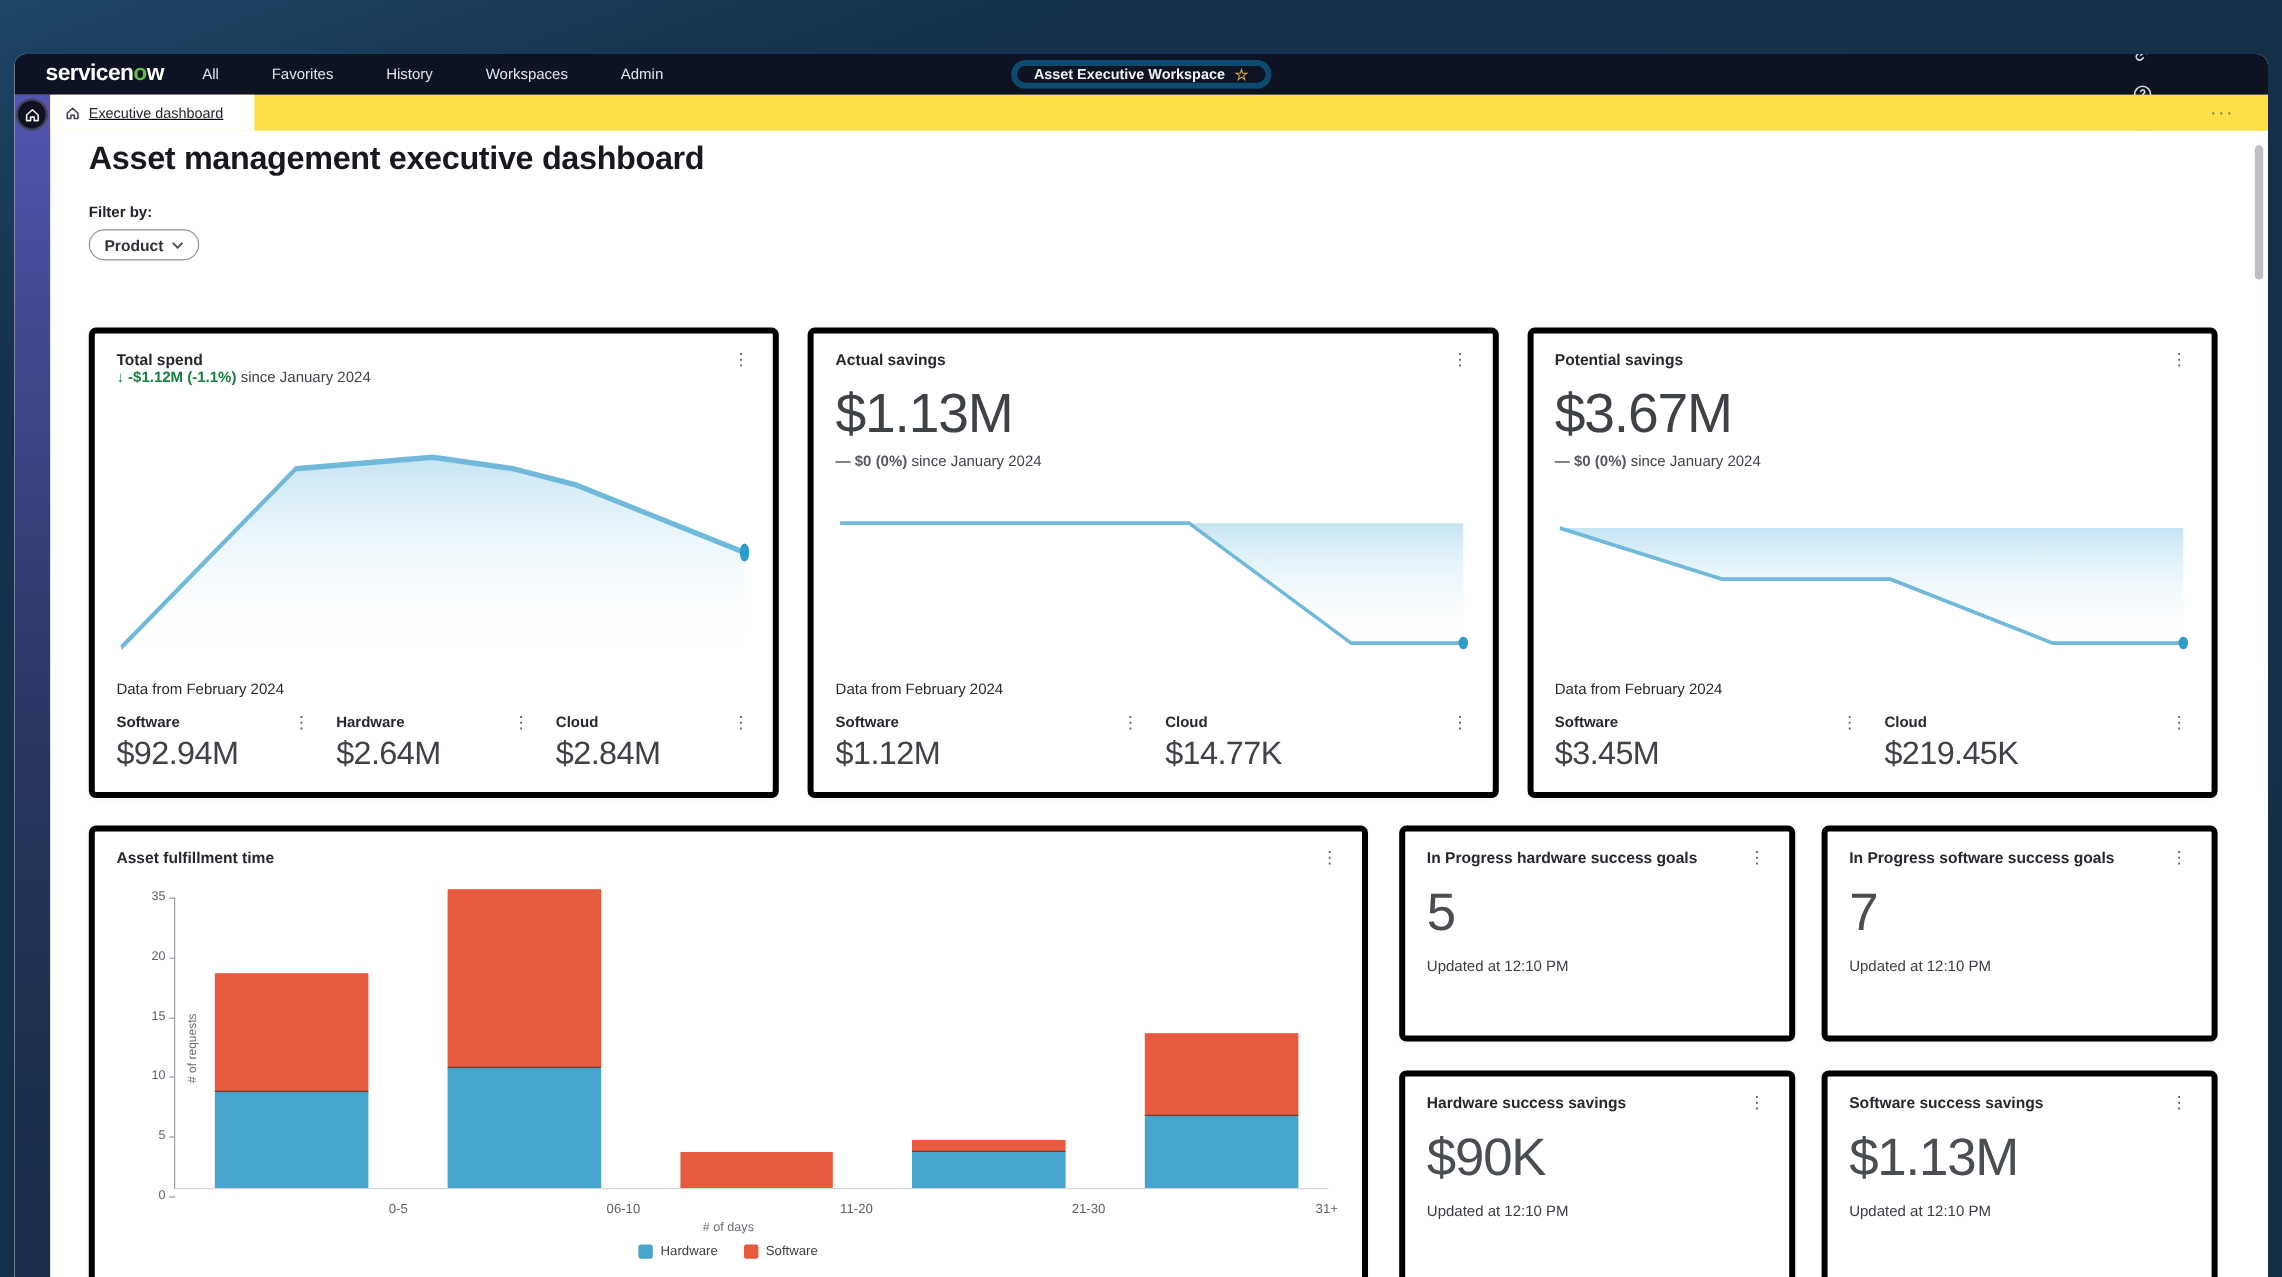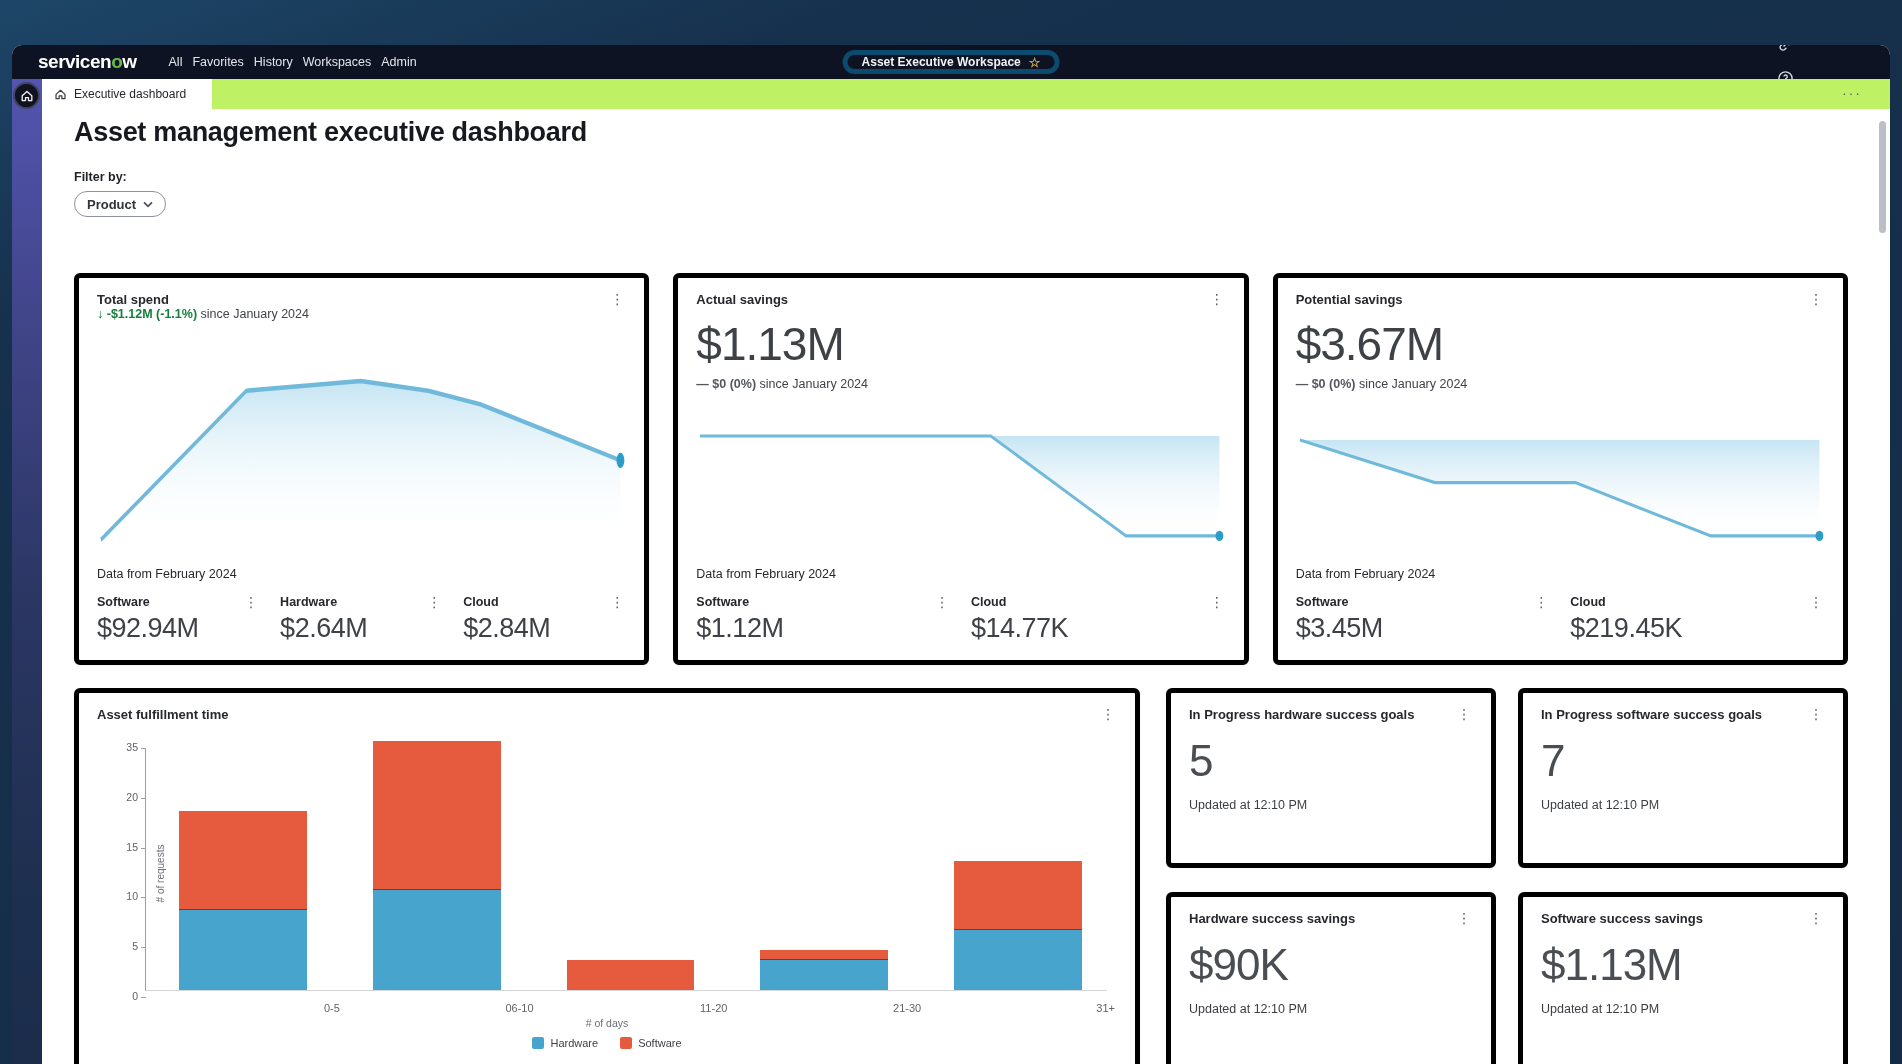--- a/index.html
+++ b/index.html
@@ -14,21 +14,21 @@
     border-radius:10px; overflow:hidden; background:#ffffff;
     display:flex; flex-direction:column;margin-top:35px;
   }
   
   .nav {
     height:34px; background:#0d1322; display:flex; align-items:center;
     padding:0 16px 0 26px; position:relative; flex:0 0 auto;
   }
   .logo { font-size:19px; font-weight:bold; color:#ffffff; letter-spacing:-0.5px; cursor:pointer; }
   .logo .logo-green { color:#63bd48; }
-  .menu { display:flex; gap:10px; margin-left:32px; }
+  .menu { display:flex; gap:44px; margin-left:32px; }
   .menu a { color:#e3e5ea; font-size:12.5px; cursor:pointer; text-decoration:none; }
   .workspace-pill {
     position:absolute; left:50%; transform:translateX(-50%);
     height:24px; padding:0 14px; border-radius:12px; border:5px solid #0c4a6e;
     background:transparent; color:#f1f2f5; font-size:12px; font-weight:bold;
     display:flex; align-items:center; gap:8px; cursor:pointer;
     font-family:"Liberation Sans", sans-serif;
   }
   .workspace-pill .star { color:#c9a24a; font-size:13px; }
   .nav-right { margin-left:auto; display:flex; align-items:center; gap:17px;flex-direction:column; }
@@ -53,21 +53,21 @@
   .sidebar {
     flex:0 0 30px; background:linear-gradient(180deg,#5355b0 0%,#42468c 22%,#2b3663 52%,#1d2f4e 82%,#1b2d4b 100%);
     position:relative;
   }
   .home-btn {
     position:absolute; left:1px; top:3px; width:27px; height:27px; border-radius:50%;
     background:#10131f; border:2px solid #40445c; cursor:pointer;
     display:flex; align-items:center; justify-content:center; padding:0;
   }
   .main { flex:1 1 auto; display:flex; flex-direction:column; position:relative; min-width:0; }
-  .tabstrip { flex:0 0 30px; background:#bef264; display:flex; align-items:stretch; position:relative; }
+  .tabstrip { flex:0 0 30px; background:#fde047; display:flex; align-items:stretch; position:relative;text-decoration:underline; }
   .tab {
     width:170px; background:#ffffff; display:flex; align-items:center; gap:7px;
     padding:0 12px; cursor:pointer;
   }
   .tab span { font-size:12px; color:#23262c; }
   .tab-overflow {
     position:absolute; right:28px; top:4px; border:none; background:none; color:#5f6368;
     font-size:14px; letter-spacing:2px; cursor:pointer; line-height:20px;
   }
   .content { flex:1 1 auto; background:#ffffff; padding:8px 42px 0 32px; overflow:hidden; }

